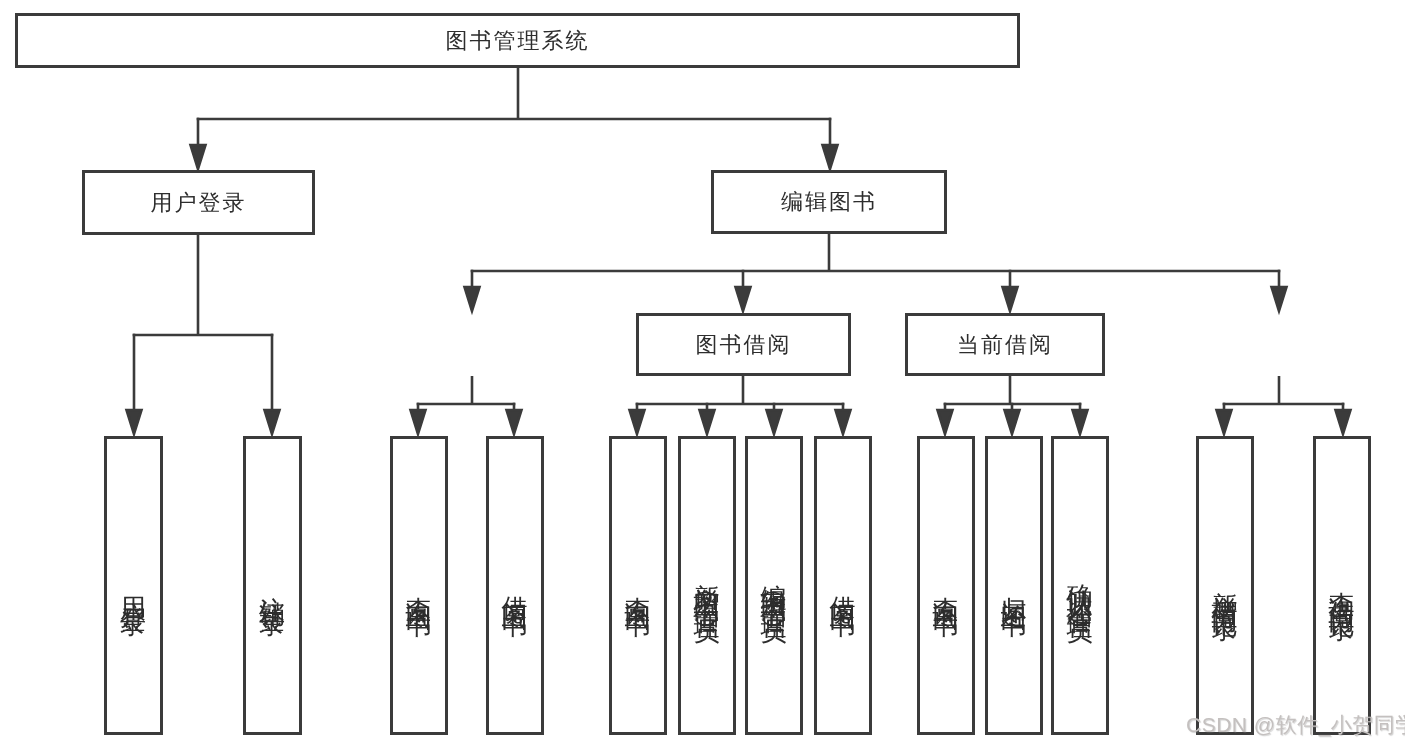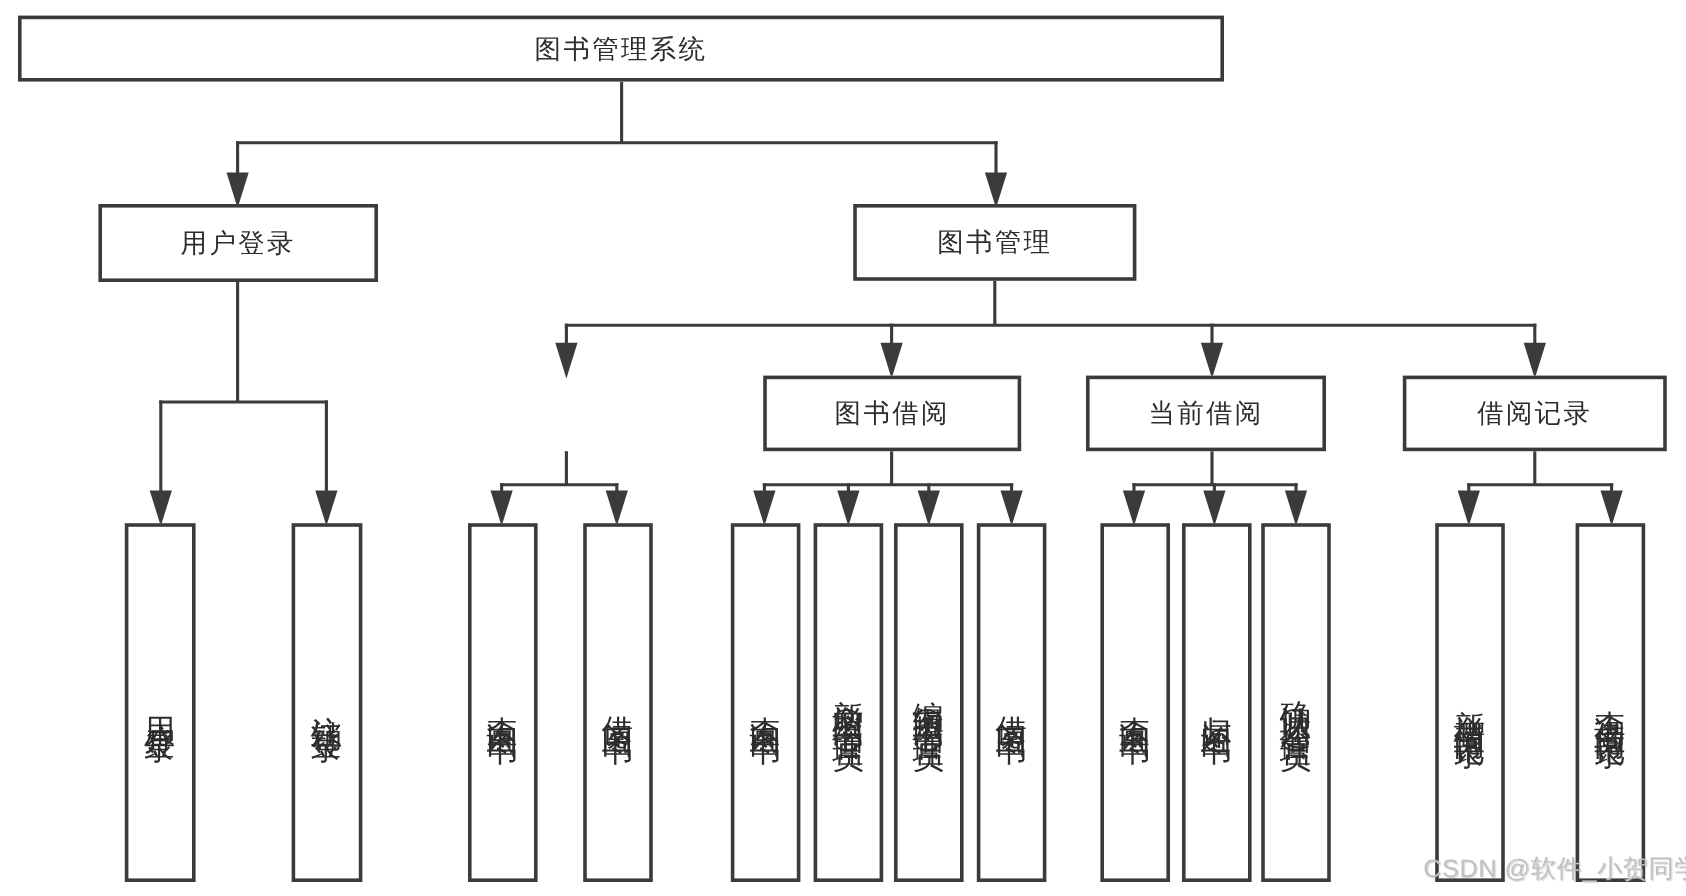--- a/index.html
+++ b/index.html
@@ -113,31 +113,28 @@
   </svg>
 
   <div class="node n-root">
     <span class="hlabel">图书管理系统</span>
   </div>
 
   <div class="node n-login">
     <span class="hlabel">用户登录</span>
   </div>
   <div class="node n-mgmt">
-    <span class="hlabel">图书管理</span>
+    <span class="hlabel">编辑图书</span>
   </div>
 
   <div class="node n-m1">
     <span class="hlabel">图书借阅</span>
   </div>
   <div class="node n-m2">
     <span class="hlabel">当前借阅</span>
-  </div>
-  <div class="node n-m3">
-    <span class="hlabel">借阅记录</span>
   </div>
 
   <div class="node leaf n-a0">
     <span class="vlabel">用户登录</span>
   </div>
   <div class="node leaf n-a1">
     <span class="vlabel">注销登录</span>
   </div>
 
   <div class="node leaf n-b0">

